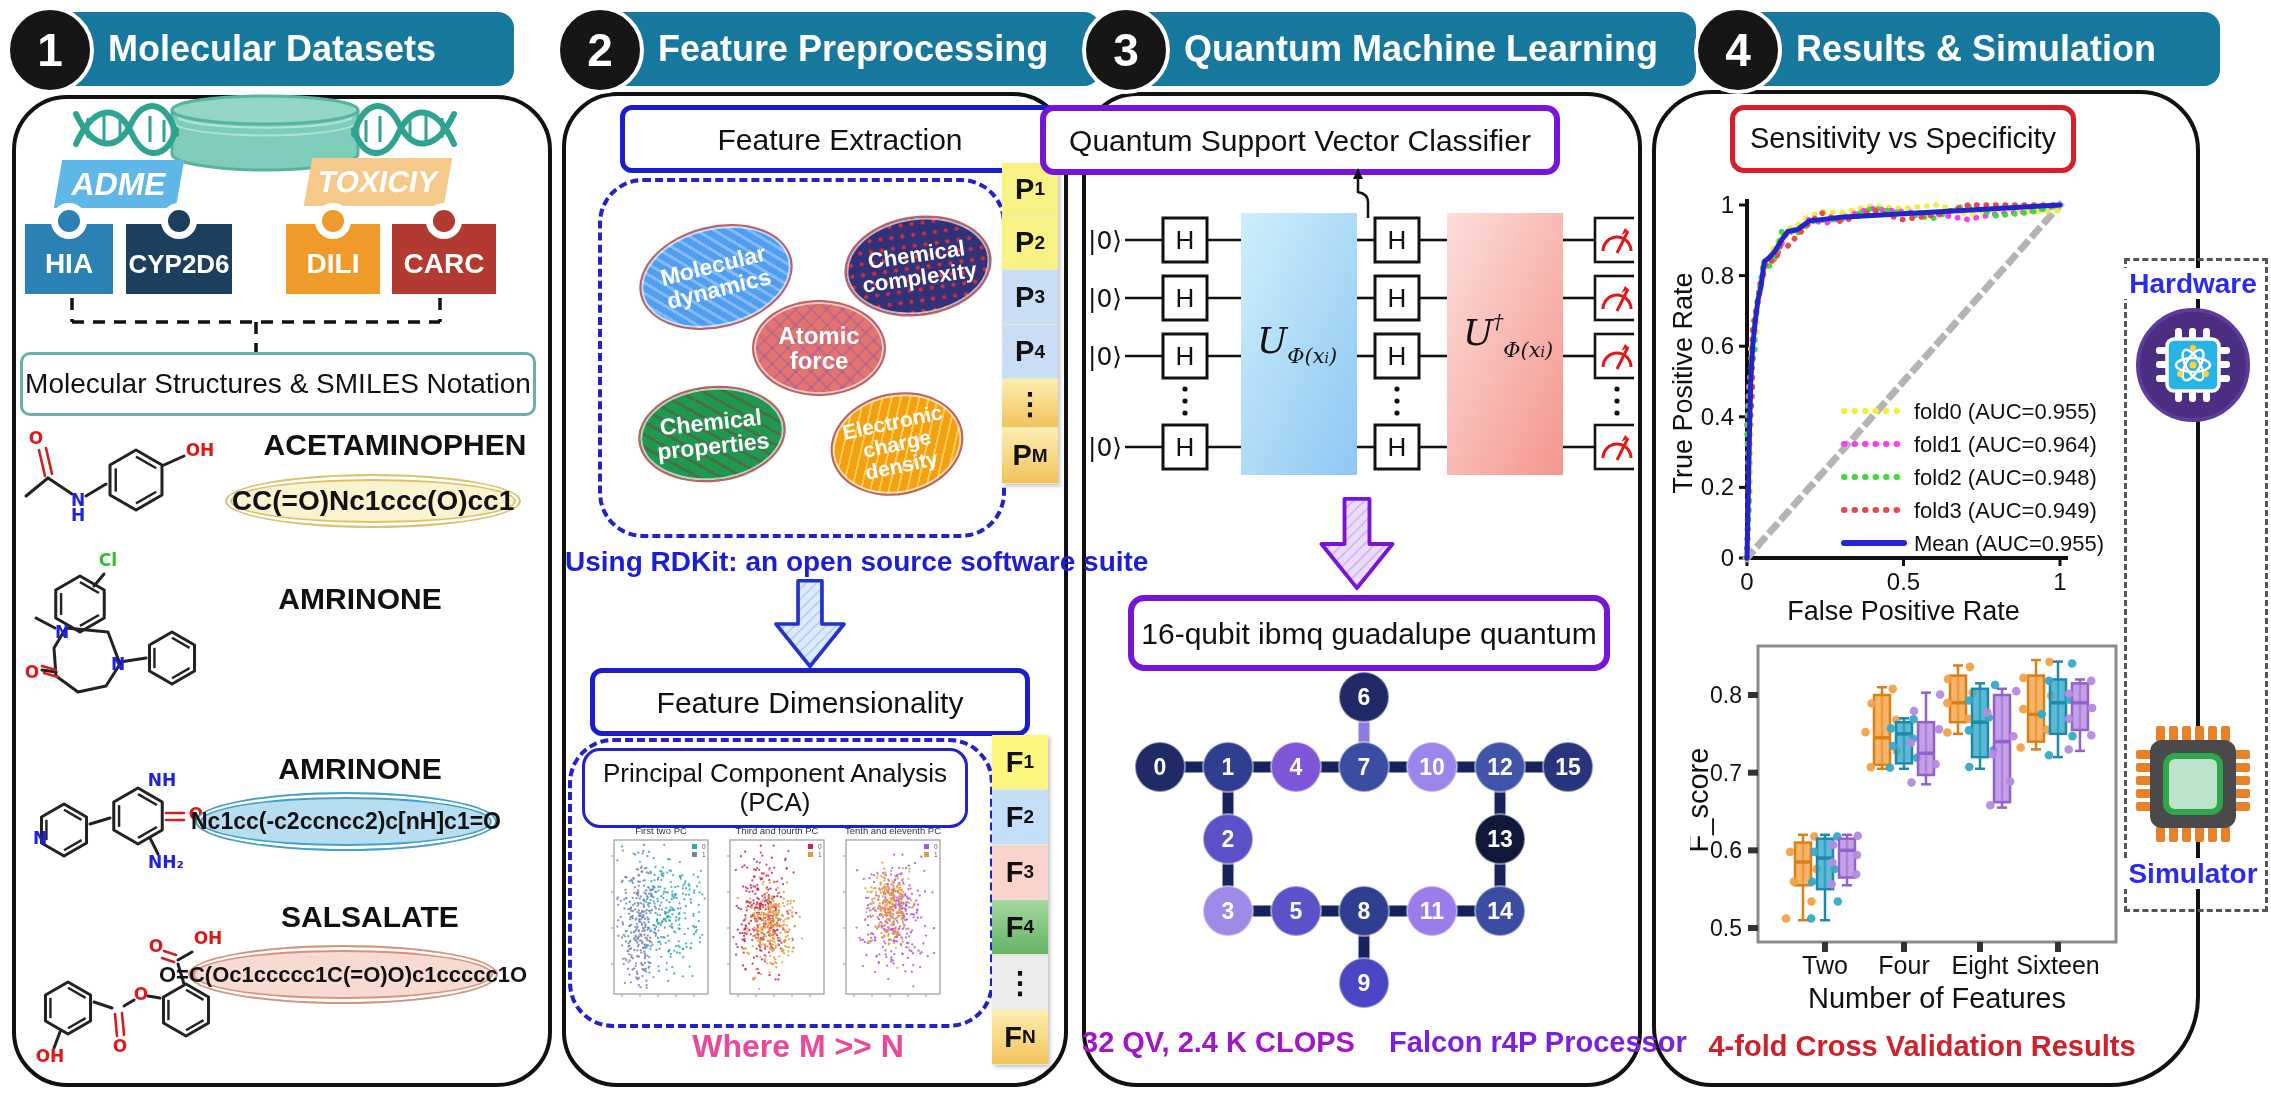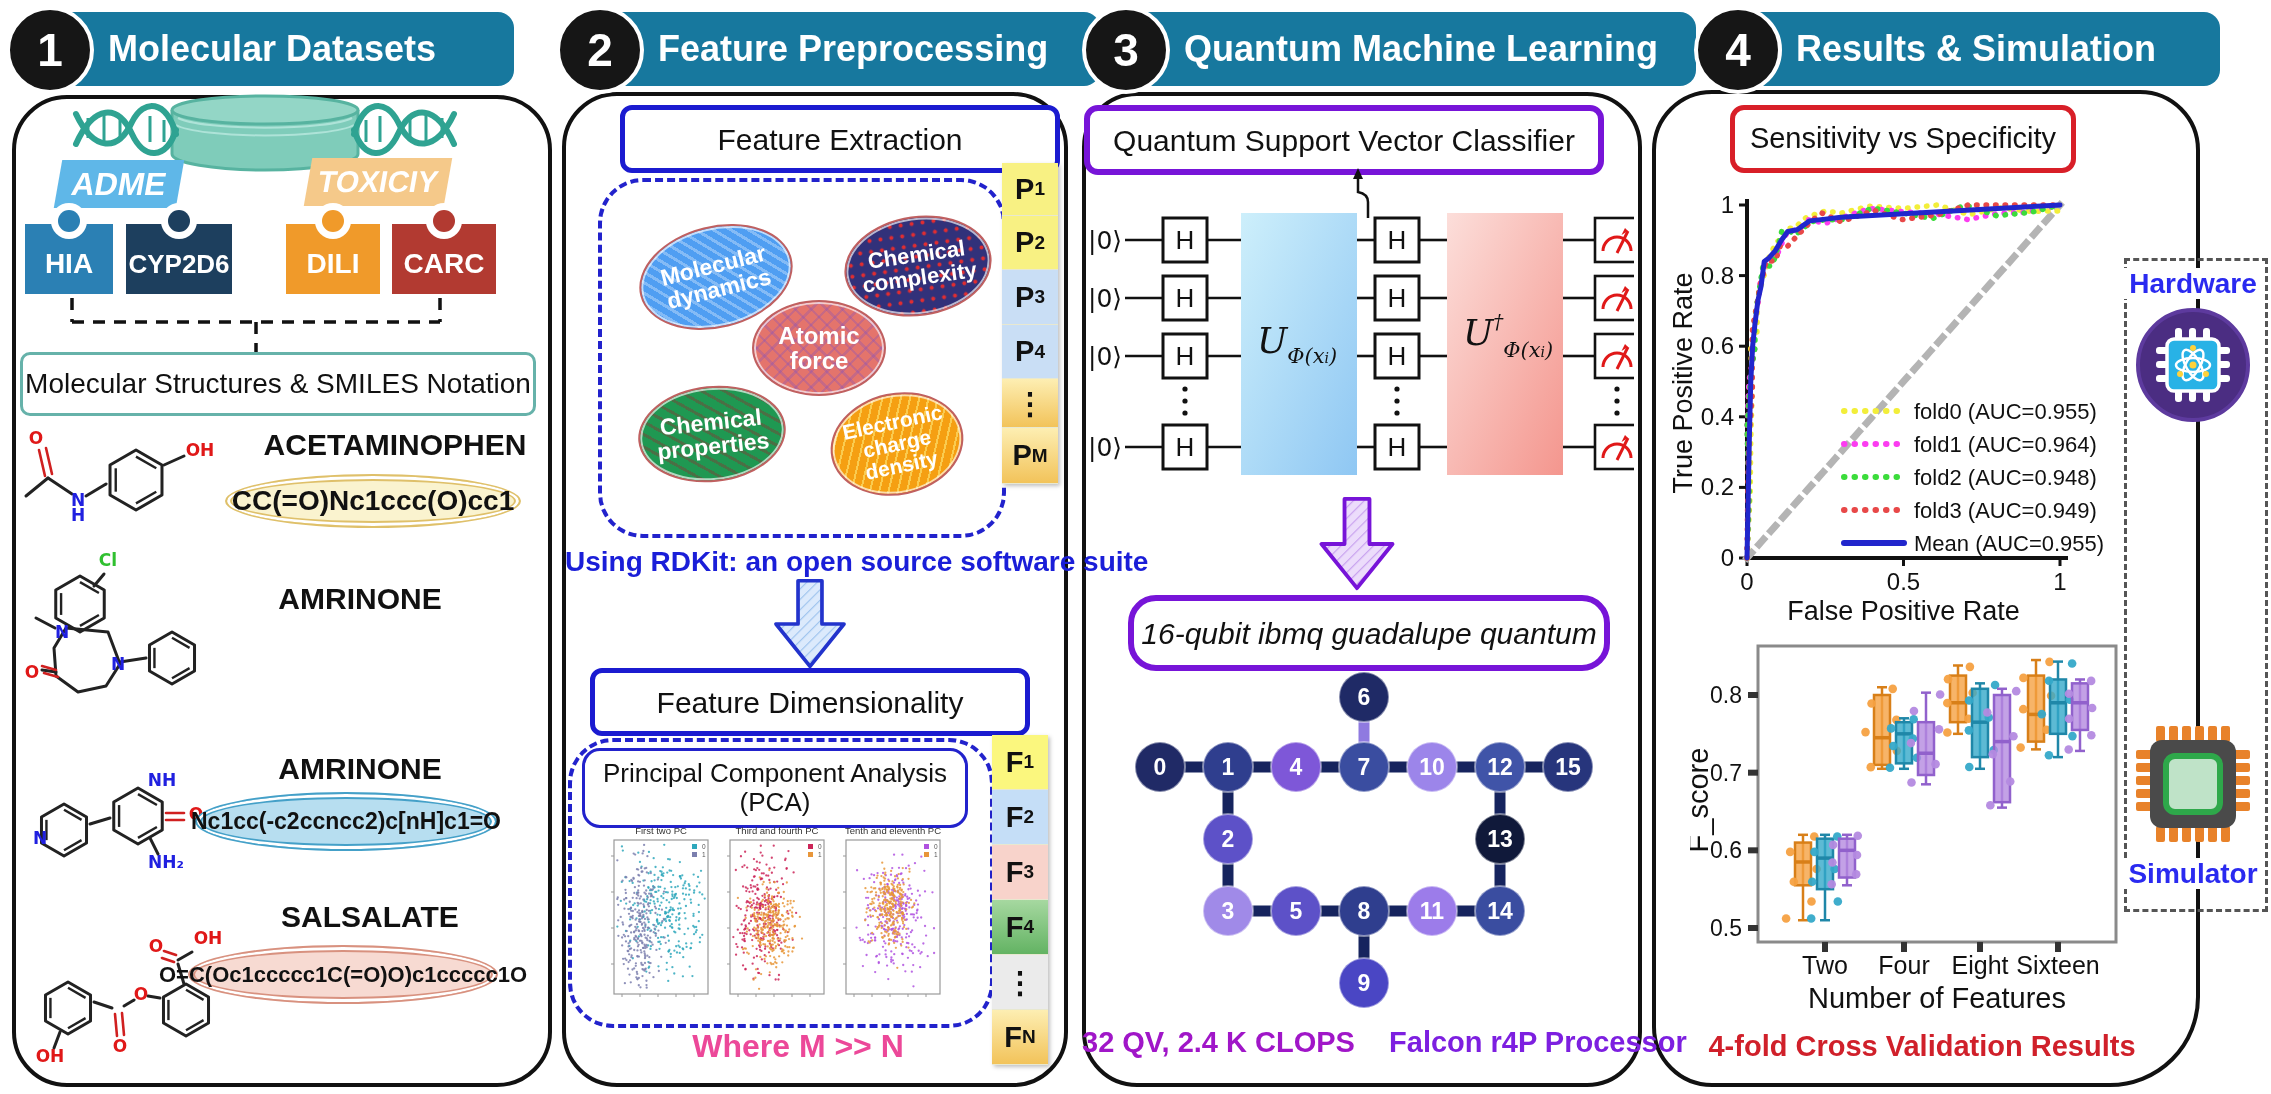--- a/index.html
+++ b/index.html
@@ -1971,21 +1971,21 @@
         <span>F</span>
         <sub>4</sub>
       </div>
       <div class="vcell" style="height: 54px; background: rgb(235, 235, 235); font-size: 30px;">⋮</div>
       <div class="vcell" style="height: 54px; background: linear-gradient(rgb(253, 238, 178), rgb(242, 195, 90));">
         <span>F</span>
         <sub>N</sub>
       </div>
     </div>
 
-  <div class="obox" style="left:1084px;top:105px;width:508px;height:58px;border:6px solid #7714d8;border-radius:14px;font-size:30px;font-weight:normal;">
+  <div class="obox" style="left:1040px;top:105px;width:508px;height:58px;border:6px solid #7714d8;border-radius:14px;font-size:30px;font-weight:normal;">
       <span>Quantum Support Vector Classifier</span>
     </div>
   <svg style="left:1340px;top:166px;" width="40" height="52" viewBox="0 0 40 52">
     <path d="M28,52 L28,36 Q28,28 18,26 L18,10" fill="none" stroke="#111" stroke-width="2.5"></path>
     <polygon points="13,13 18,2 23,13" fill="#111"></polygon>
   </svg>
   <svg id="circuit" style="left:1085px;top:185px;" width="549" height="308" viewBox="0 0 549 308">
       <defs></defs>
       <linearGradient id="gB" x1="0" y1="0" x2="1" y2="1">
         <stop offset="0%" stop-color="#cdeffb"></stop>
@@ -2067,21 +2067,21 @@
     </svg>
   <svg style="left:1312px;top:496px;" width="90" height="96" viewBox="0 0 90 100">
     <defs>
         <pattern id="hp" width="8" height="8" patternUnits="userSpaceOnUse" patternTransform="rotate(45)">
           <rect width="8" height="8" fill="#ecdcfb"></rect>
           <line x1="0" y1="0" x2="0" y2="8" stroke="#c9a2ef" stroke-width="2.5"></line>
         </pattern>
       </defs>
     <polygon points="32,3 58,3 58,50 82,50 45,96 8,50 32,50" fill="url(#hp)" stroke="#7714d8" stroke-width="4" stroke-linejoin="round"></polygon>
   </svg>
-  <div class="obox" style="left:1128px;top:595px;width:470px;height:64px;border:6px solid #7714d8;border-radius:28px;font-size:30px;font-weight:normal;font-style:italic;">
+  <div class="obox" style="left:1128px;top:595px;width:470px;height:64px;border:6px solid #7714d8;border-radius:16px;font-size:30px;font-weight:normal;">
       <span>16-qubit ibmq guadalupe quantum</span>
     </div>
   <svg id="topo" style="left:1100px;top:672px;" width="520" height="342" viewBox="0 0 520 342">
       <line x1="60" y1="95" x2="128" y2="95" stroke="#16245e" stroke-width="11"></line>
       <line x1="128" y1="95" x2="196" y2="95" stroke="#16245e" stroke-width="11"></line>
       <line x1="196" y1="95" x2="264" y2="95" stroke="#16245e" stroke-width="11"></line>
       <line x1="264" y1="95" x2="332" y2="95" stroke="#16245e" stroke-width="11"></line>
       <line x1="332" y1="95" x2="400" y2="95" stroke="#16245e" stroke-width="11"></line>
       <line x1="400" y1="95" x2="468" y2="95" stroke="#16245e" stroke-width="11"></line>
       <line x1="264" y1="25" x2="264" y2="95" stroke="#8f7ae0" stroke-width="11"></line>

